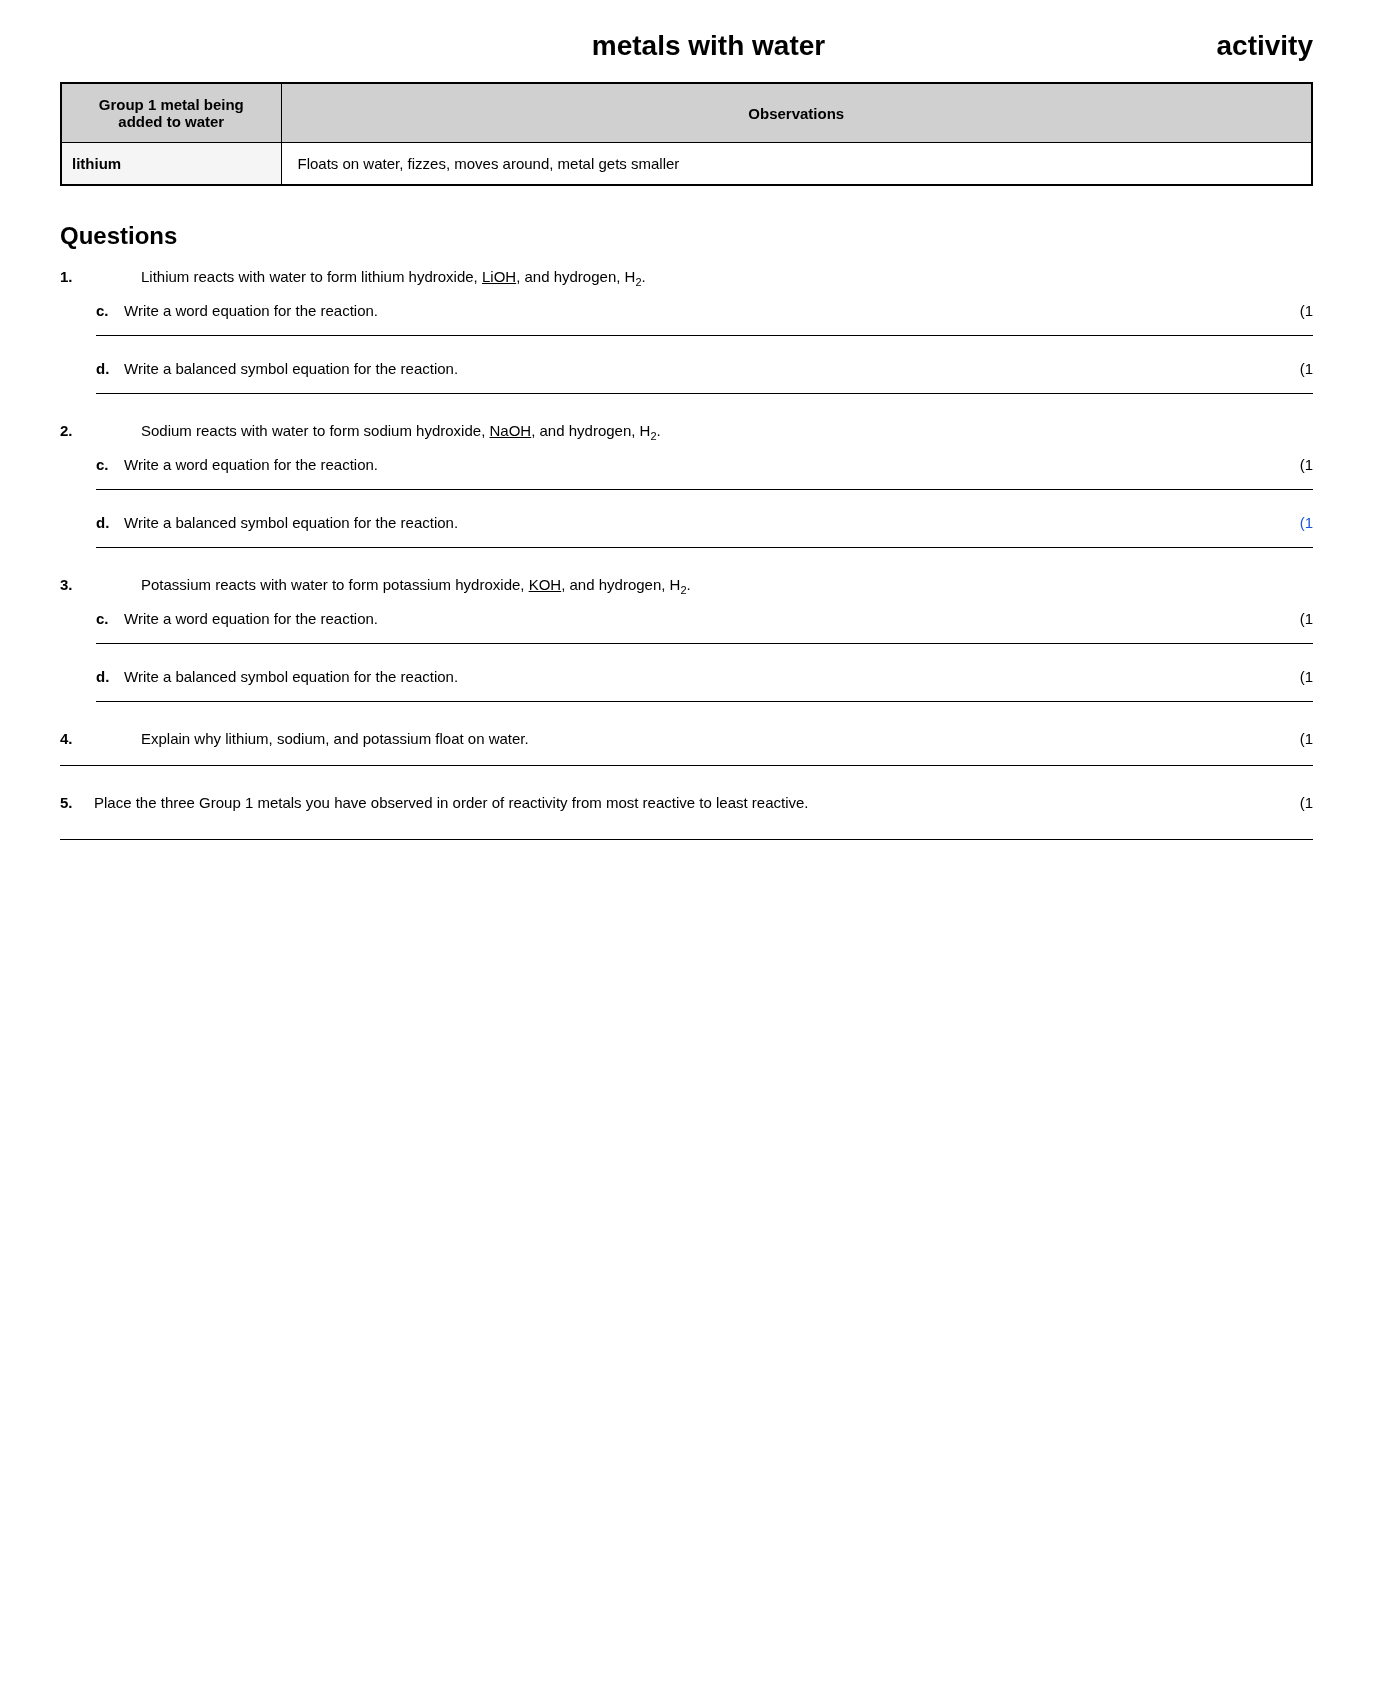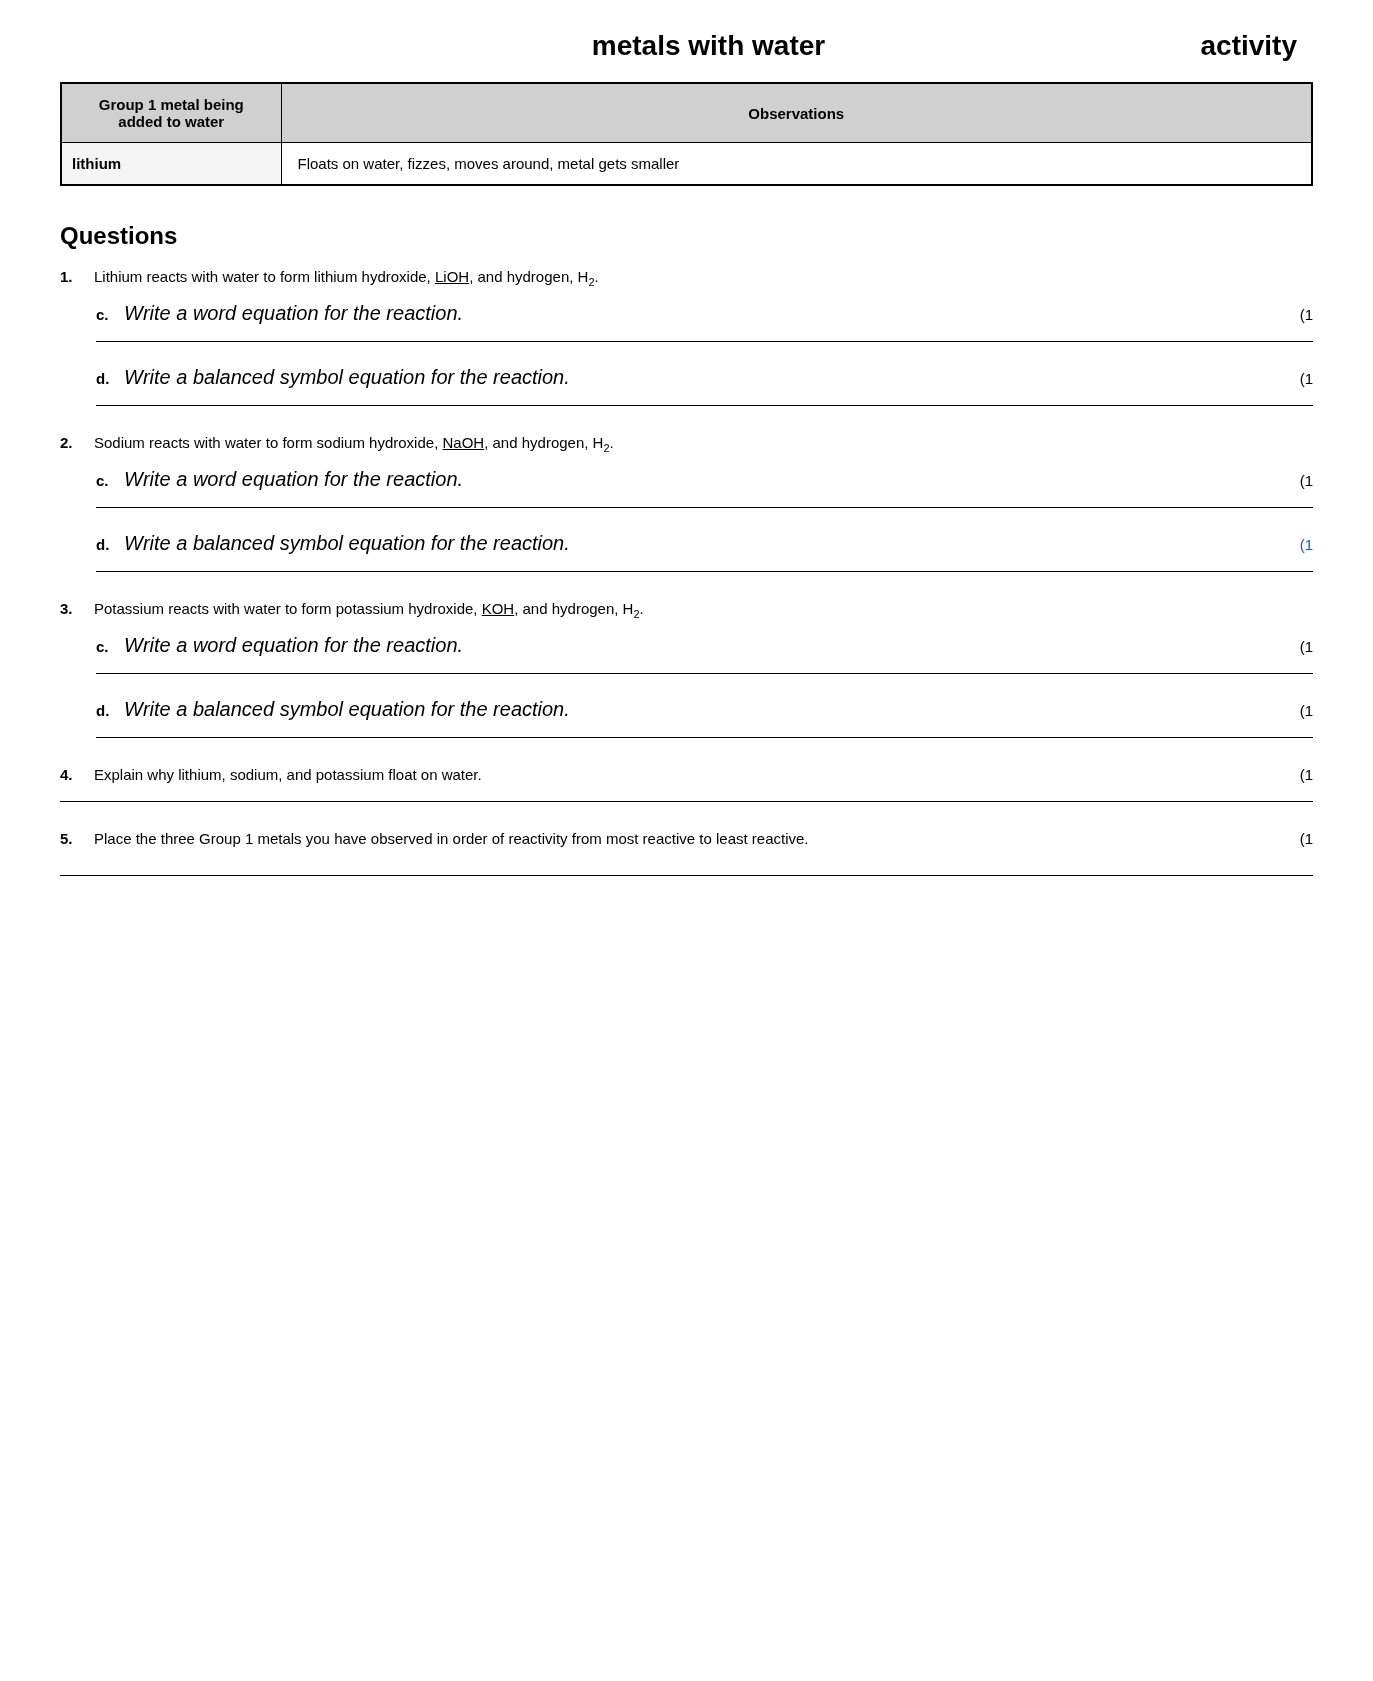--- a/index.html
+++ b/index.html
@@ -30,21 +30,21 @@
       font-size: 28px;
       font-weight: bold;
       text-align: center;
       margin-left: 44px;
     }
 
     .activity-label {
       font-size: 28px;
       font-weight: bold;
       position: absolute;
-      right: 16px;
+      right: 0;
       top: 0;
     }
 
     
     .observations-table {
       width: 100%;
       border-collapse: collapse;
       margin-bottom: 36px;
       border: 2px solid #000;
     }
@@ -93,40 +93,40 @@
 
     .question-number {
       font-weight: bold;
       min-width: 24px;
       font-size: 15px;
     }
 
     .question-text {
       font-size: 15px;
       flex: 1;
+      margin-left: 47px;
     }
 
     .sub-question {
       display: flex;
       align-items: baseline;
       gap: 10px;
       margin-left: 36px;
       margin-bottom: 8px;
     }
 
     .sub-letter {
       font-weight: bold;
       min-width: 18px;
       font-size: 15px;
     }
 
     .sub-text {
-      font-size: 20px;
+      font-size: 15px;
       flex: 1;
-      font-style: italic;
     }
 
     .marks {
       font-size: 15px;
       min-width: 30px;
       text-align: right;
       color: #000;
     }
 
     .marks-blue {

